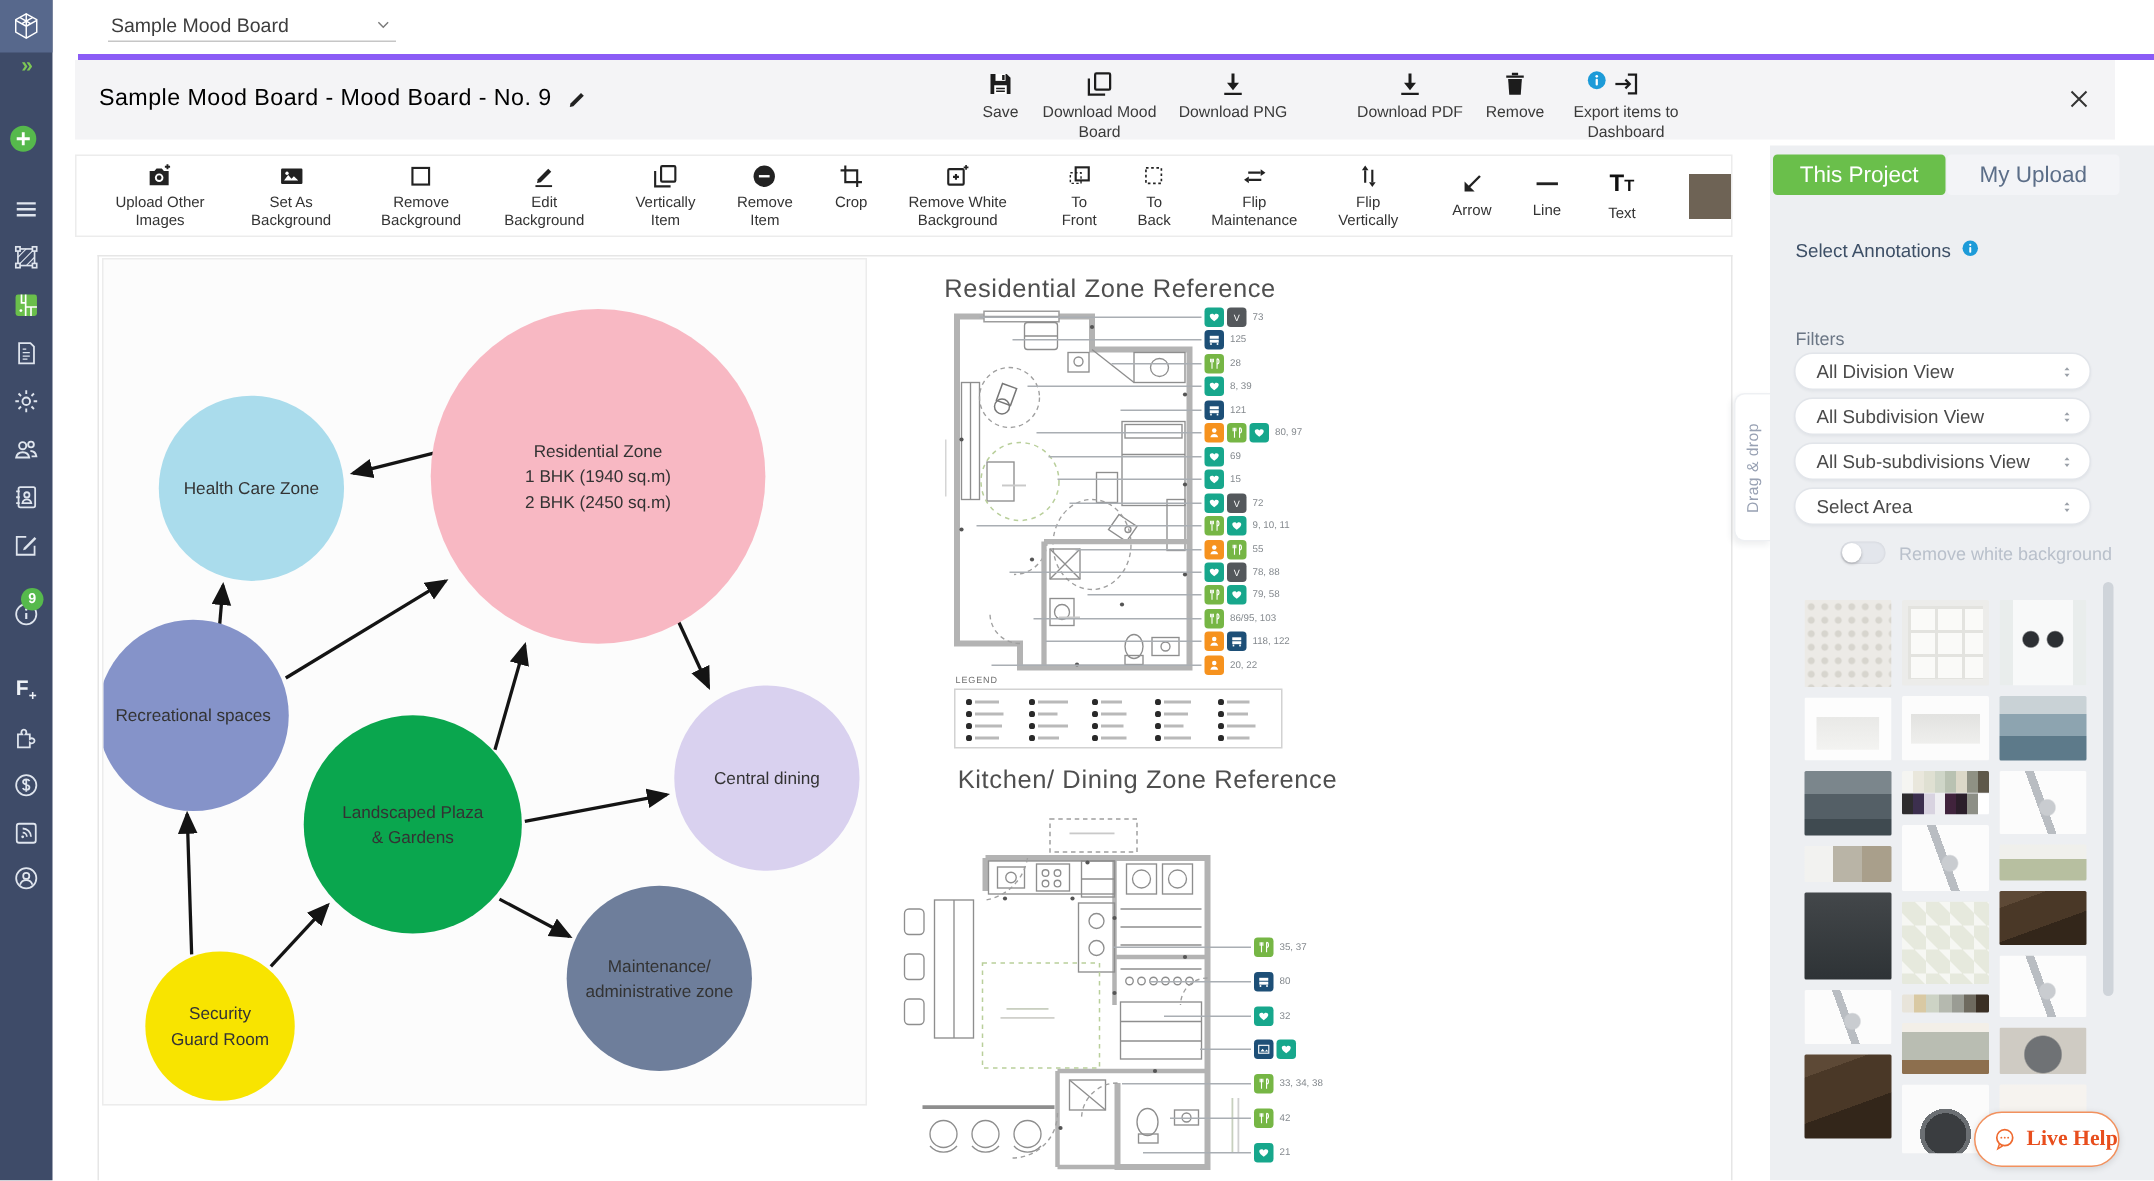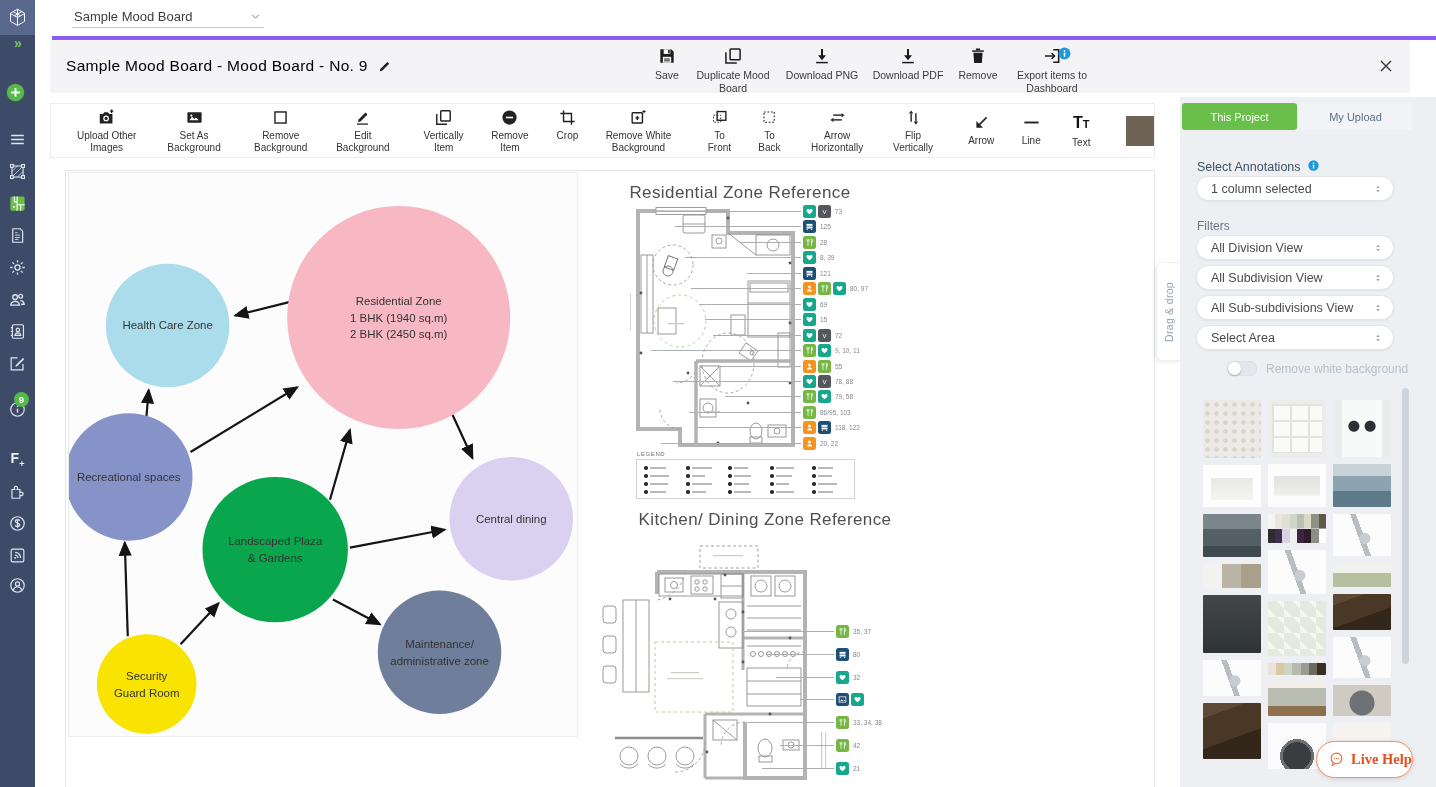--- a/index.html
+++ b/index.html
@@ -62,21 +62,21 @@
   .lg-dot{width:3.5px;height:3.5px;border-radius:50%;background:#2a2a2a;flex:0 0 3.5px}
   .lg-bar{height:1.4px;background:#b9b9b9}
 
   
   .dragtab{position:absolute;left:1156px;top:262px;width:24px;height:97px;background:#fff;border:1px solid #eef0f3;border-right:none;border-radius:7px 0 0 7px;box-shadow:-2px 2px 4px rgba(40,50,70,.08);display:flex;align-items:center;justify-content:center;cursor:grab}
   .dragtab span{writing-mode:vertical-rl;transform:rotate(180deg);font-size:10.5px;color:#98a1b3;letter-spacing:.3px}
 
   
   .panel{position:absolute;left:1180px;top:97px;width:256px;height:690px;background:#edeff2}
   .tabs{position:absolute;left:2px;top:6px;display:flex;gap:1px}
-  .tab{width:115px;height:27px;display:flex;align-items:center;justify-content:center;font-size:11px;border-radius:3px;cursor:pointer}
+  .tab{width:115px;height:27px;display:flex;align-items:center;justify-content:center;font-size:15px;border-radius:3px;cursor:pointer}
   .tab.on{color:#fff}
   .tab.off{background:#f3f4f7;color:#5c6e88}
   .sa-label{position:absolute;left:17px;top:62px;font-size:12.5px;color:#3d4f66;display:flex;gap:6px;align-items:center}
   .sa-label svg{width:13px;height:13px}
   .pill{position:absolute;left:16px;width:198px;height:25px;background:#fff;border:1px solid #e2e5ea;border-radius:14px;display:flex;align-items:center;justify-content:space-between;padding:0 9px 0 14px;box-sizing:border-box;font-size:12.5px;color:#4a4a4a;box-shadow:0 1px 2px rgba(40,50,70,.06);cursor:pointer}
   .pill svg{width:12px;height:12px;color:#9aa0a8;flex:0 0 12px}
   .flt-label{position:absolute;left:17px;top:122px;font-size:12px;color:#6b7685}
   .toggle{position:absolute;left:47px;top:264px;display:flex;align-items:center;gap:9px;cursor:pointer}
   .track{width:30px;height:15px;border-radius:8px;background:#e3e6ec;position:relative;box-shadow:inset 0 0 2px rgba(0,0,0,.1)}
   .knob{position:absolute;left:1px;top:1px;width:13px;height:13px;border-radius:50%;background:#fff;box-shadow:0 1px 2px rgba(0,0,0,.25)}
@@ -256,30 +256,30 @@
               <rect x="8.5" y="15" width="7" height="1.2" fill="currentColor"></rect>
               <rect x="8.5" y="17.2" width="7" height="1.2" fill="currentColor"></rect>
             </svg></span>
           <span class="lbl">Save</span>
         </div>
         <div class="hact" style="width: 86px;">
           <span style="width:20px;height:20px"><svg viewBox="0 0 24 24" fill="none" stroke="currentColor" stroke-width="1.8">
               <rect x="8.5" y="3.5" width="12" height="13" rx="1"></rect>
               <path d="M16.5 20.5H3.5V7.5"></path>
             </svg></span>
-          <span class="lbl">Duplicate Mood Board</span>
+          <span class="lbl">Download Mood Board</span>
         </div>
         <div class="hact" style="width: 80px;">
           <span style="width:20px;height:20px"><svg viewBox="0 0 24 24">
               <path fill="currentColor" d="M10.8 3.5h2.4V11h3.6L12 17l-4.8-6h3.6z"></path>
               <rect x="5" y="19" width="14" height="1.8" fill="currentColor"></rect>
             </svg></span>
           <span class="lbl">Download PNG</span>
         </div>
-        <div class="hact" style="width: 80px;">
+        <div class="hact" style="width: 80px; margin-left: 32px;">
           <span style="width:20px;height:20px"><svg viewBox="0 0 24 24">
               <path fill="currentColor" d="M10.8 3.5h2.4V11h3.6L12 17l-4.8-6h3.6z"></path>
               <rect x="5" y="19" width="14" height="1.8" fill="currentColor"></rect>
             </svg></span>
           <span class="lbl">Download PDF</span>
         </div>
         <div class="hact" style="width: 48px;">
           <span style="width:20px;height:20px"><svg viewBox="0 0 24 24">
               <path fill="currentColor" d="M6.5 8h11l-.9 12.5H7.4z"></path>
               <rect x="5" y="5.2" width="14" height="1.8" fill="currentColor"></rect>
@@ -384,21 +384,21 @@
             </svg></span>
           <span class="lbl">To Back</span>
         </div>
         <div class="titem">
           <span style="width:19px;height:19px"><svg viewBox="0 0 24 24">
               <path d="M6.5 9H17" stroke="currentColor" stroke-width="1.8" fill="none"></path>
               <path fill="currentColor" d="M17 6.2L21 9l-4 2.8z"></path>
               <path d="M17.5 15H7" stroke="currentColor" stroke-width="1.8" fill="none"></path>
               <path fill="currentColor" d="M7 12.2L3 15l4 2.8z"></path>
             </svg></span>
-          <span class="lbl">Arrow Horizontally</span>
+          <span class="lbl">Flip Maintenance</span>
         </div>
         <div class="titem">
           <span style="width:19px;height:19px"><svg viewBox="0 0 24 24">
               <path d="M9 17.5V7" stroke="currentColor" stroke-width="1.8" fill="none"></path>
               <path fill="currentColor" d="M6.2 7L9 3l2.8 4z"></path>
               <path d="M15 6.5V17" stroke="currentColor" stroke-width="1.8" fill="none"></path>
               <path fill="currentColor" d="M12.2 17l2.8 4 2.8-4z"></path>
             </svg></span>
           <span class="lbl">Flip Vertically</span>
         </div>
@@ -998,27 +998,20 @@
         <div class="tab off">My Upload</div>
       </div>
     <div class="sa-label">
       <span>Select Annotations</span>
         <span id="sa-info"><svg viewBox="0 0 24 24">
             <circle cx="12" cy="12" r="9.5" fill="#1d9bd8"></circle>
             <circle cx="12" cy="7.8" r="1.4" fill="#fff"></circle>
             <rect x="10.8" y="10.5" width="2.4" height="7" rx="1" fill="#fff"></rect>
           </svg></span>
     </div>
-    <div class="pill" id="ann-pill" style="top:79px">
-      <span>1 column selected</span>
-    <span style="width:12px;height:12px"><svg viewBox="0 0 24 24" fill="currentColor">
-            <path d="M12 5.5l3.4 4.3H8.6z"></path>
-            <path d="M12 18.5l-3.4-4.3h6.8z"></path>
-          </svg></span>
-      </div>
     <div class="flt-label">Filters</div>
     <div id="filter-pills">
         <div class="pill" style="top: 138px;">
           <span>All Division View</span>
           <span style="width:12px;height:12px"><svg viewBox="0 0 24 24" fill="currentColor">
               <path d="M12 5.5l3.4 4.3H8.6z"></path>
               <path d="M12 18.5l-3.4-4.3h6.8z"></path>
             </svg></span>
         </div>
         <div class="pill" style="top: 168px;">

